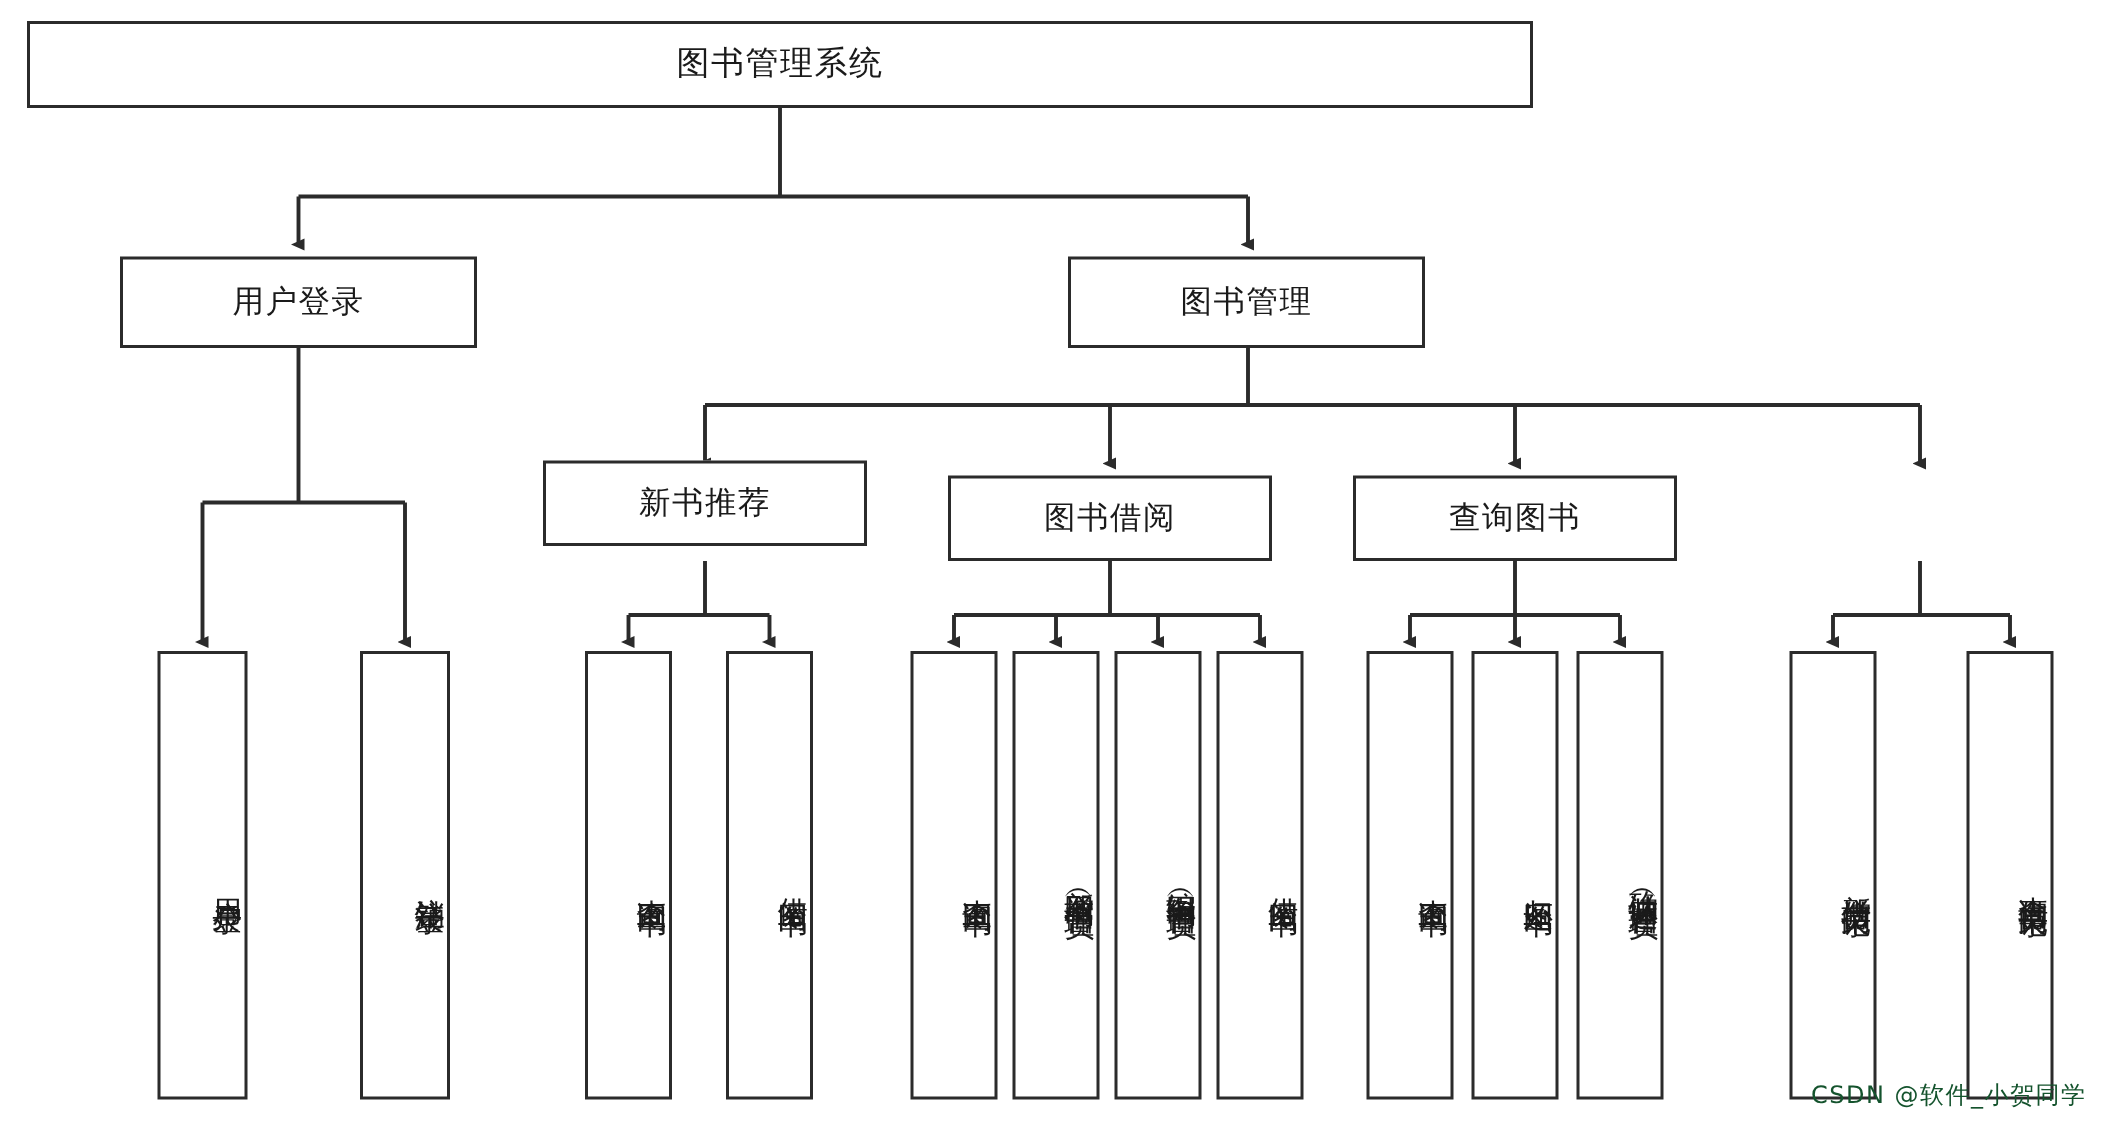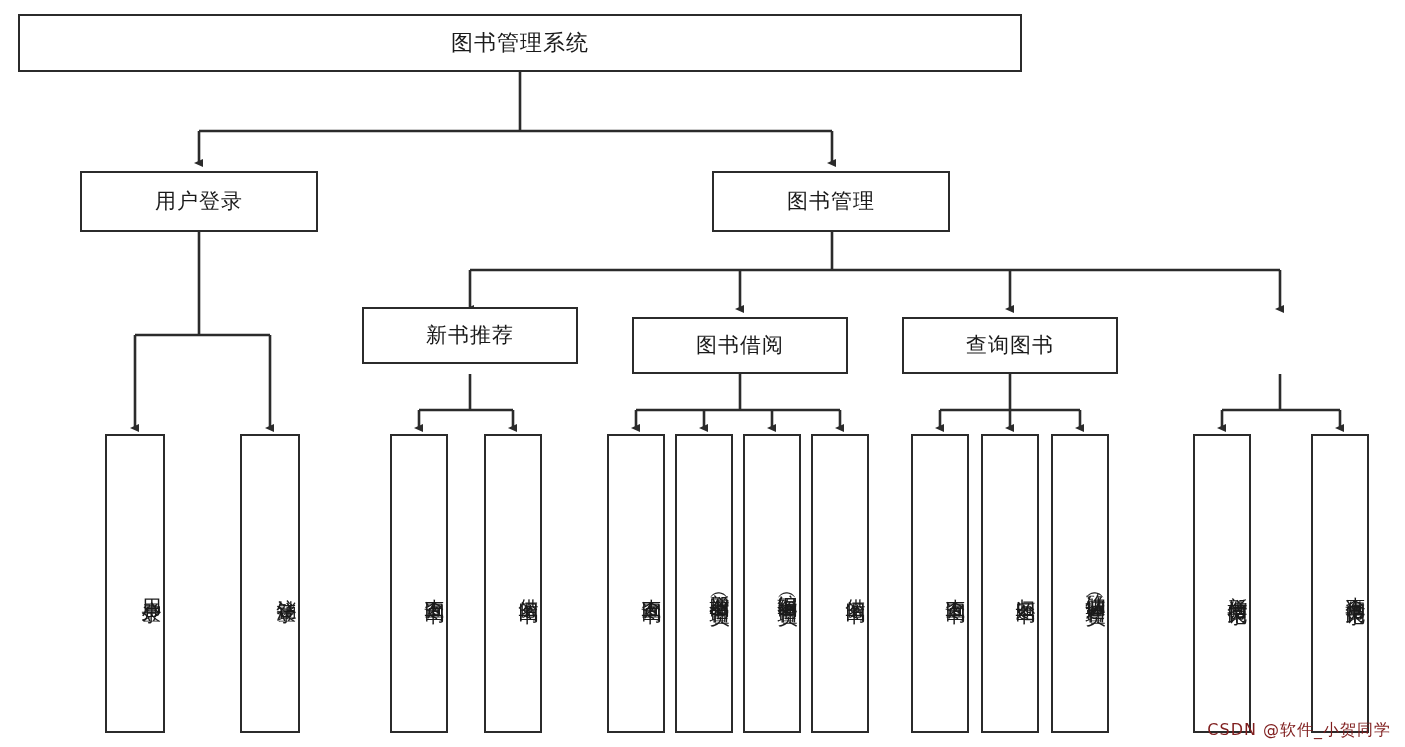--- a/index.html
+++ b/index.html
@@ -46,21 +46,21 @@
     justify-content:center;
     padding-top:6px;
     letter-spacing:2px;
     white-space:nowrap;
   }
   .watermark{
     position:absolute;
     right:14px;
     bottom:6px;
     font-size:16px;
-    color:#7f1d1d;
+    color:#14532d;
     letter-spacing:1px;
     white-space:nowrap;
     user-select:none;
   }
 </style>
 </head>
 <body>
 
 <div id="canvas">
 

